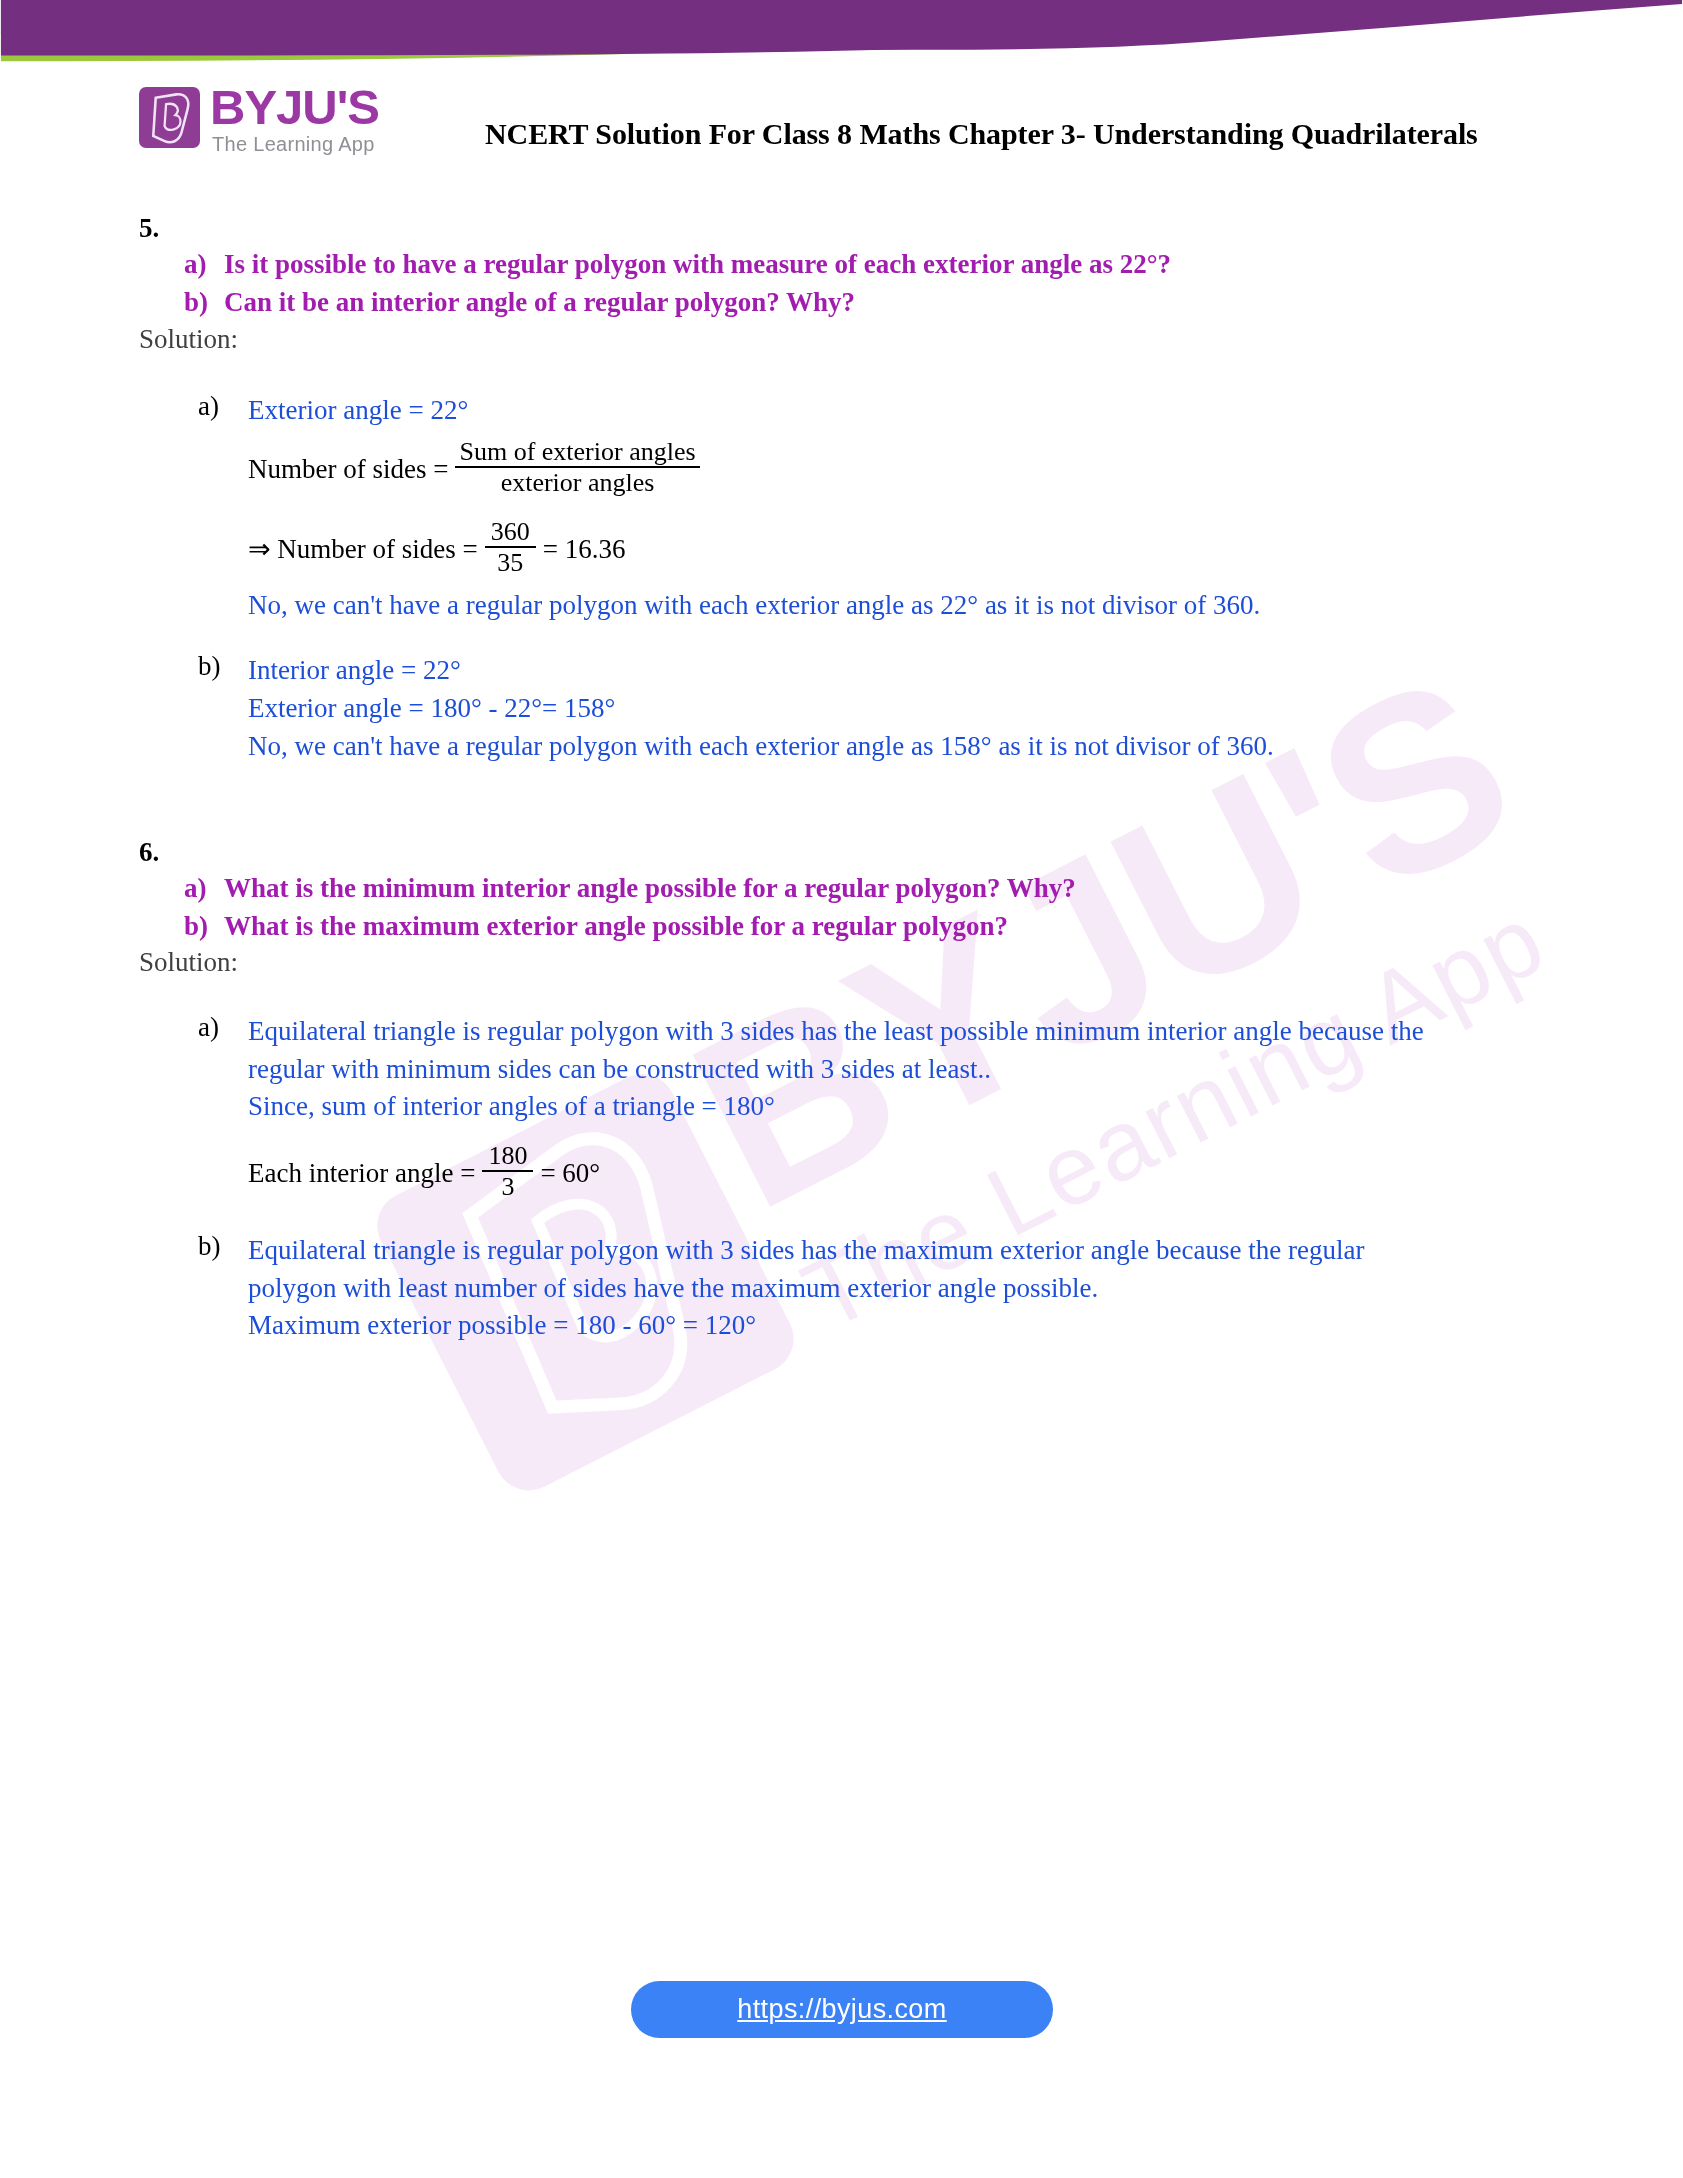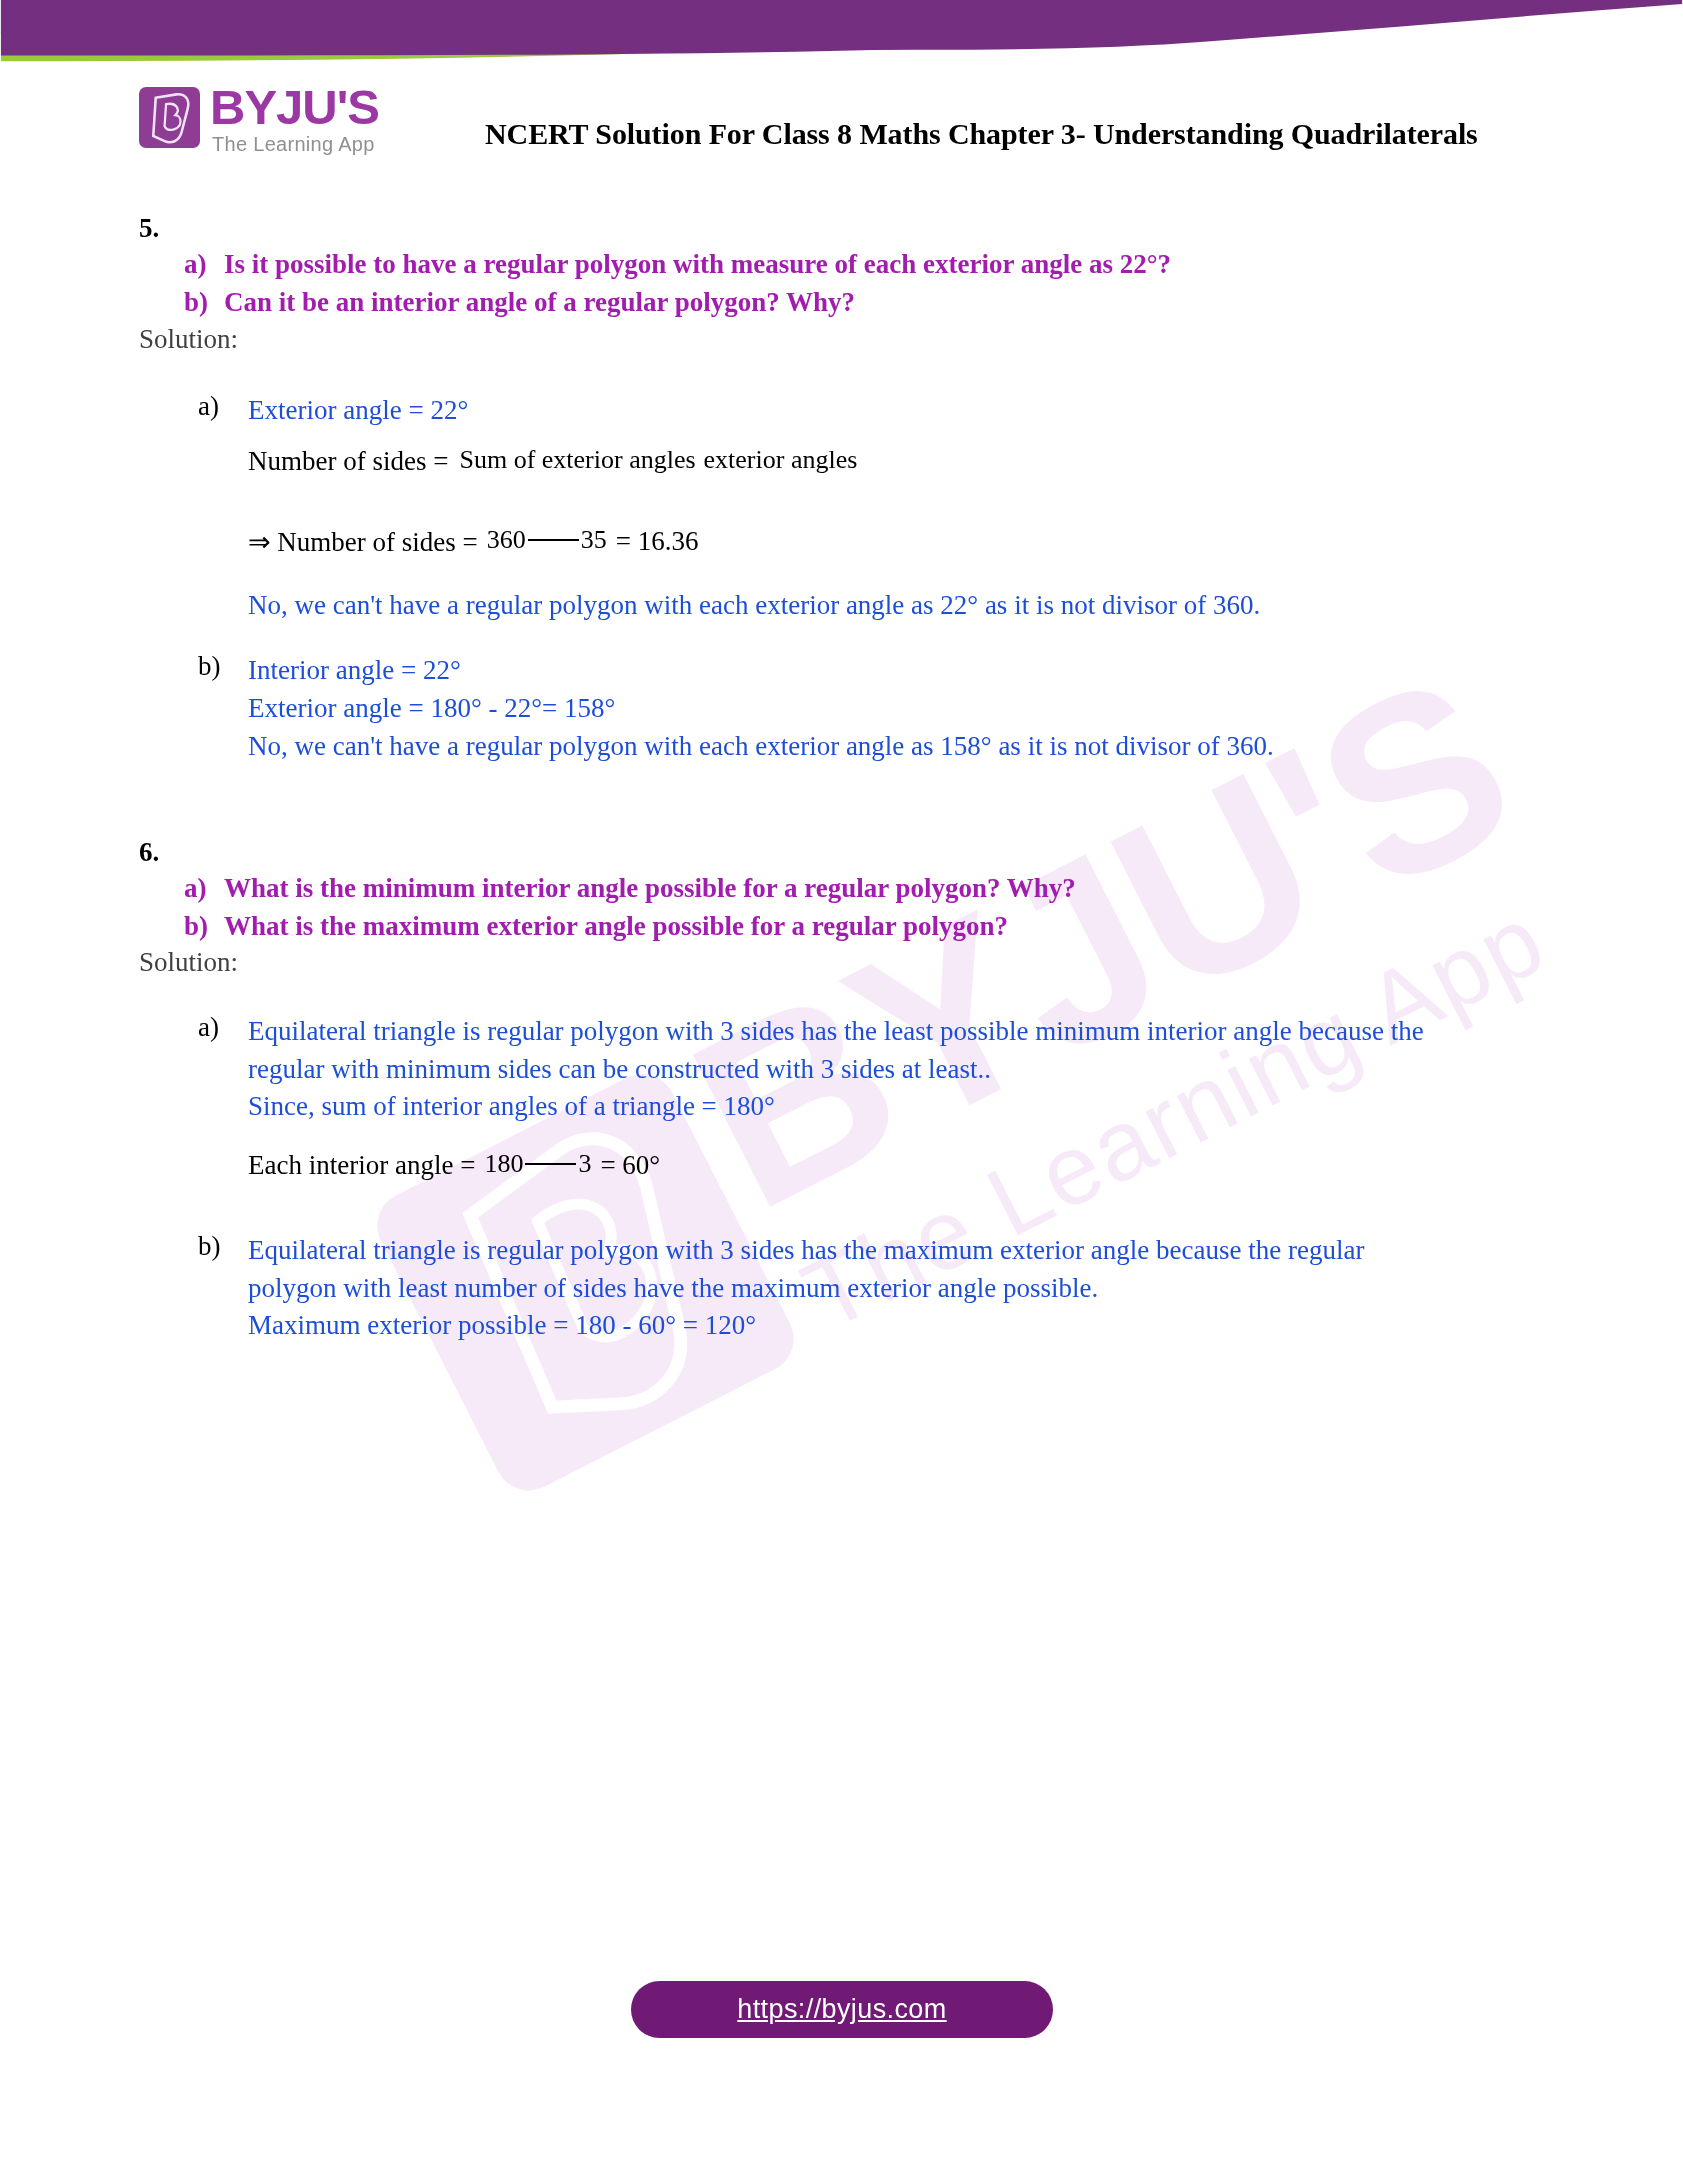--- a/index.html
+++ b/index.html
@@ -153,24 +153,24 @@
   .ans-marker {
     position: absolute;
     font-family: "Liberation Serif", serif;
     font-size: 27px;
     color: #000;
   }
 
   
   .frac {
     display: inline-flex;
-    flex-direction: row;
+    flex-direction: column;
     align-items: center;
     vertical-align: middle;
-    margin: 16px 7px;
+    margin: 8px 7px;
     position: relative;
     top: -2px;
   }
   .frac .num,
   .frac .den {
     font-size: 26px;
     line-height: 1.12;
     padding: 0 4px;
     white-space: nowrap;
   }
@@ -192,21 +192,21 @@
     white-space: nowrap;
   }
 
   
   .footer-btn {
     position: absolute;
     left: 631px;
     top: 1981px;
     width: 422px;
     height: 57px;
-    background: #701a75;
+    background: #3b82f6;
     border-radius: 29px;
     display: flex;
     align-items: center;
     justify-content: center;
     font-family: "Liberation Sans", sans-serif;
     font-size: 27px;
     color: #ffffff;
     letter-spacing: 0.4px;
     border: none;
     cursor: pointer;

